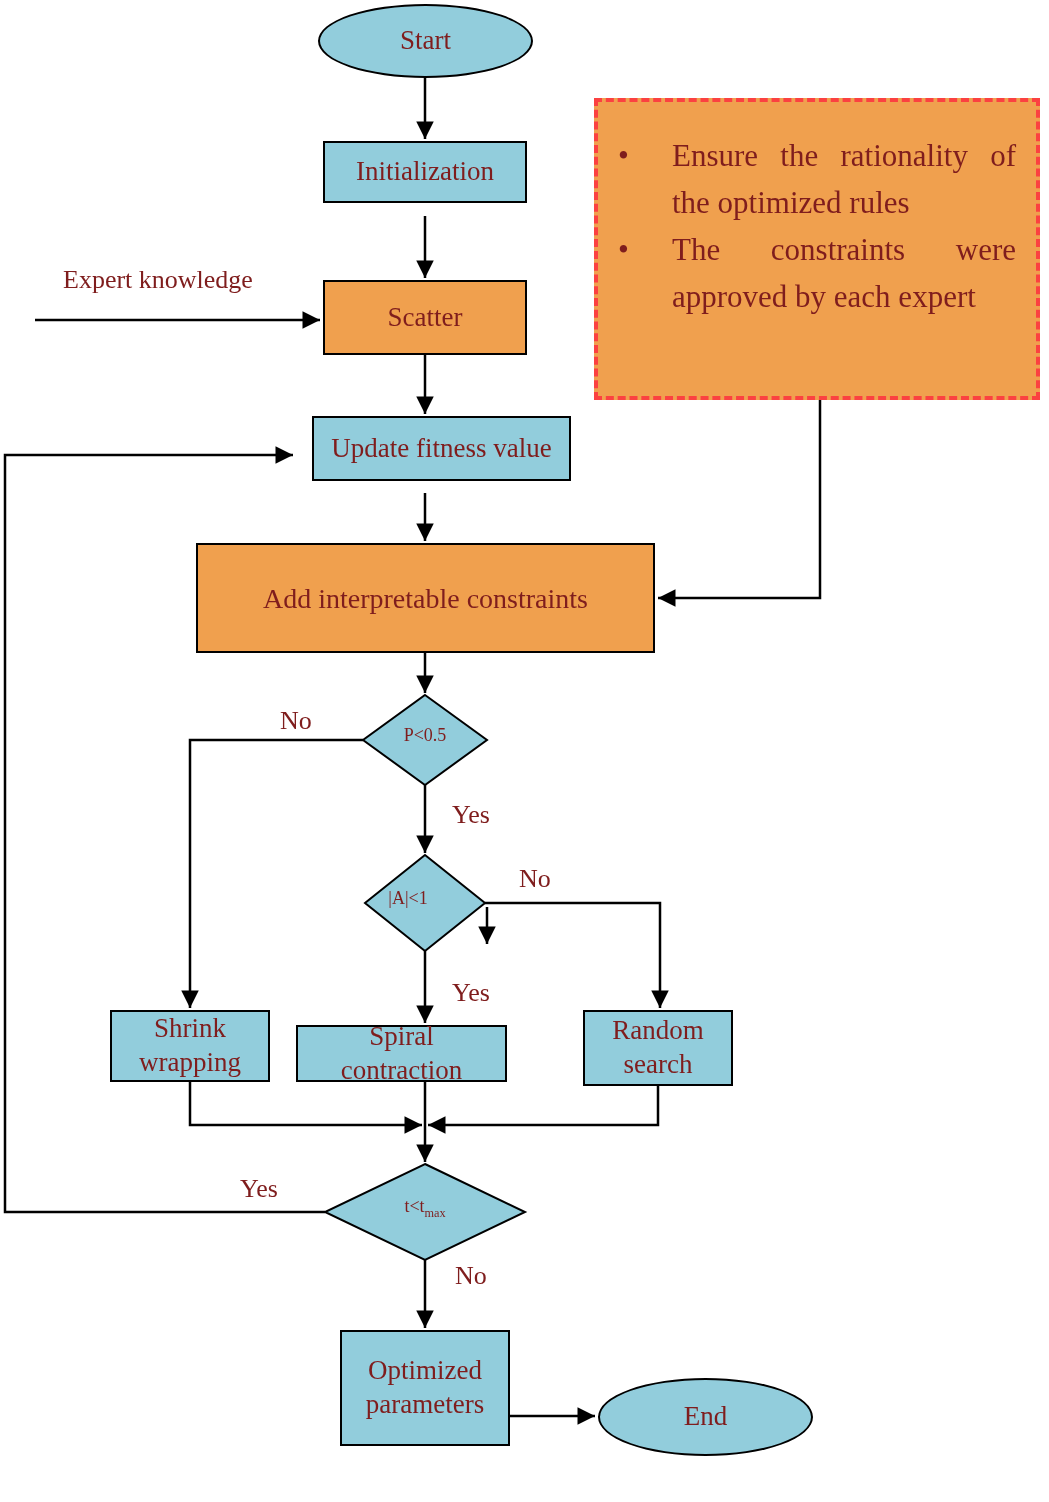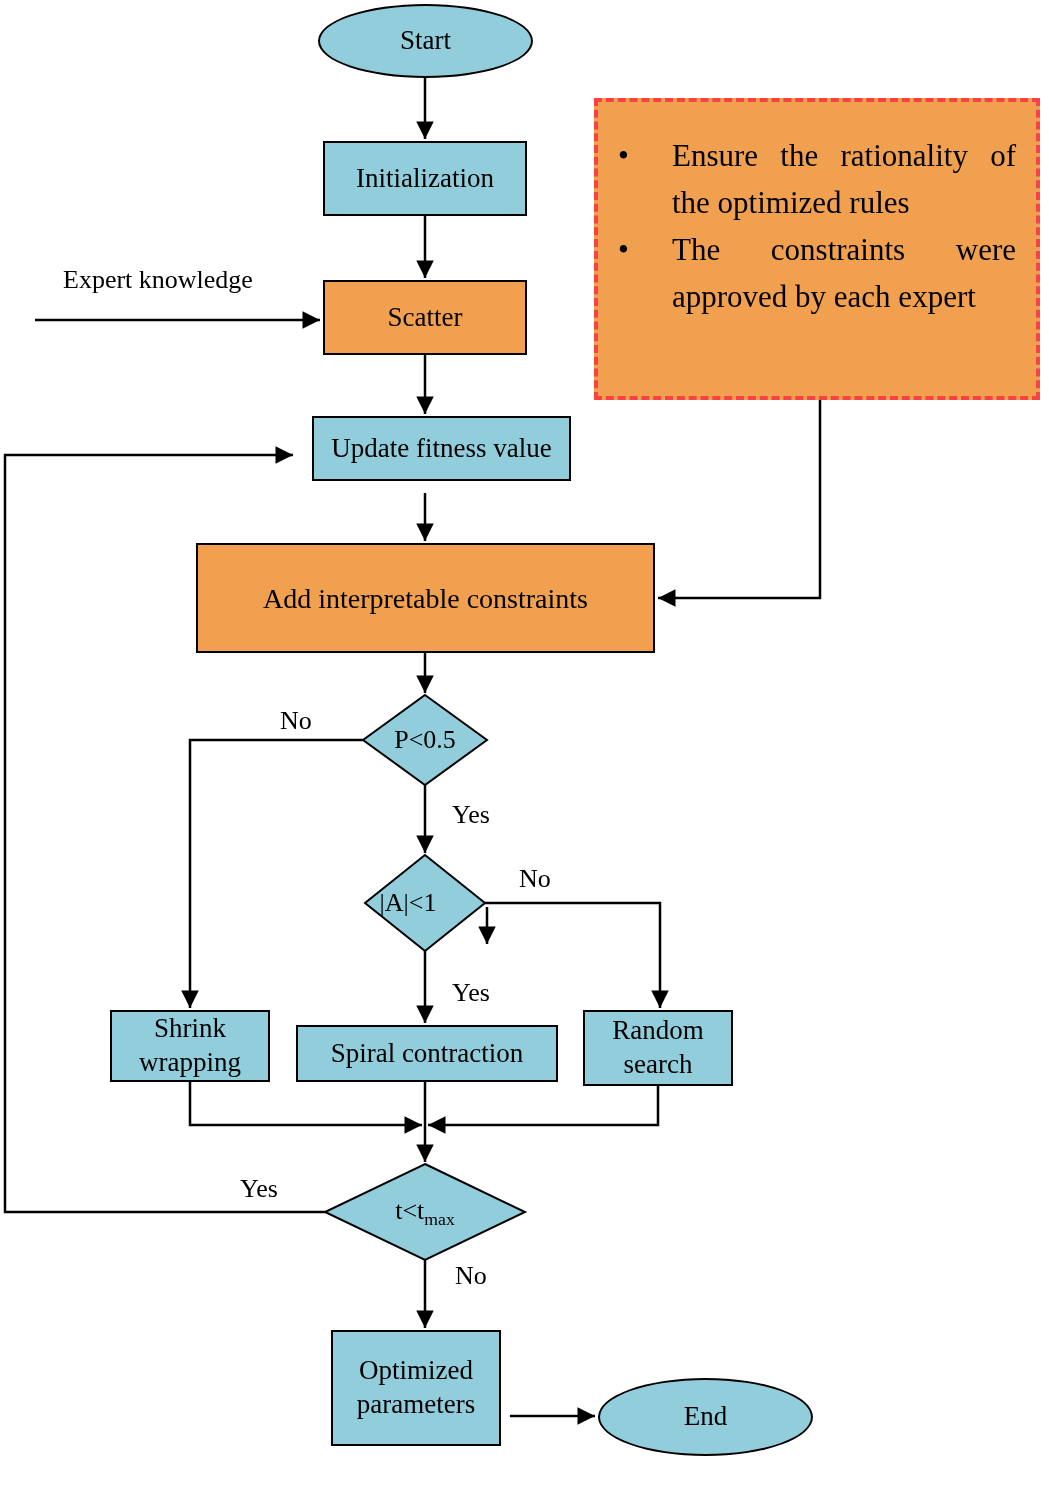--- a/index.html
+++ b/index.html
@@ -1,34 +1,34 @@
 <!DOCTYPE html>
 <html style="--node-blue: #92CDDC; --node-orange: #F0A04E; --note-fill: #F0A04E; --note-border: #FB4141; --line: #000000;"><head>
 <meta charset="utf-8">
 <style>
   * { margin:0; padding:0; box-sizing:border-box; }
   html,body { background:#ffffff; }
   .canvas {
     position:relative; width:1049px; height:1502px; background:#ffffff;
-    font-family:"Liberation Serif", serif; color:#000000; overflow:hidden;
+    font-family:"Liberation Serif", serif; color:#7f1d1d; overflow:hidden;
   }
   .wires { position:absolute; left:0; top:0; width:1049px; height:1502px; }
   .edge { fill:none; stroke:var(--line,#000); stroke-width:2.5; }
   .diamond { fill:var(--node-blue,#92CDDC); stroke:#000; stroke-width:2; }
   .node {
     position:absolute; border:2px solid #000;
     display:flex; align-items:center; justify-content:center;
     text-align:center; font-size:27px; line-height:1.25; padding:0 14px;
   }
   .blue { background:var(--node-blue,#92CDDC); }
   .orange { background:var(--node-orange,#F0A04E);justify-content:center; }
   .ellipse { border-radius:50%; }
   .big { font-size:28px; }
   .elabel { position:absolute; font-size:26px; white-space:nowrap; }
-  .dlabel { position:absolute; text-align:center; font-size:26px; }
+  .dlabel { position:absolute; text-align:center; font-size:18px; }
   .dlabel sub { font-size:68%; }
   .note {
     position:absolute; left:594px; top:98px; width:446px; height:302px;
     background:var(--note-fill,#F0A04E); border:4px dashed var(--note-border,#FB4141);
     padding:30px 16px 8px 12px; font-size:31px; line-height:1.52;
   }
   .note ul { list-style:none; }
   .note li { display:flex; }
   .note .bullet { flex:0 0 62px; padding-left:8px; }
   .note .btext { flex:1; text-align:justify; padding-right:4px; }
@@ -68,49 +68,49 @@
       <polygon class="diamond" points="425,695 487,740 425,785 363,740"></polygon>
       <polygon class="diamond" points="425,855 485,903 425,951 365,903"></polygon>
       <polygon class="diamond" points="425,1164 525,1212 425,1260 325,1212"></polygon>
     </g>
   </svg>
 
   <div class="node blue ellipse" style="left:318px;top:4px;width:215px;height:74px">
     <span>Start</span>
   </div>
 
-  <div class="node blue" style="left:323px;top:141px;width:204px;height:75px">
+  <div class="node blue" style="left:323px;top:141px;width:204px;height:62px">
     <span>Initialization</span>
   </div>
 
   <div class="node orange" style="left:323px;top:280px;width:204px;height:75px">
     <span>Scatter</span>
   </div>
 
   <div class="node blue" style="left:312px;top:416px;width:259px;height:65px">
     <span>Update fitness value</span>
   </div>
 
   <div class="node blue" style="left:110px;top:1010px;width:160px;height:72px">
     <span>Shrink wrapping</span>
   </div>
 
   <div class="node orange big" style="left:196px;top:543px;width:459px;height:110px">
     <span>Add interpretable constraints</span>
   </div>
 
-  <div class="node blue" style="left:296px;top:1025px;width:262px;height:57px">
+  <div class="node blue" style="left:296px;top:1025px;width:211px;height:57px">
     <span>Spiral contraction</span>
   </div>
 
   <div class="node blue" style="left:583px;top:1010px;width:150px;height:76px">
     <span>Random search</span>
   </div>
 
-  <div class="node blue" style="left:331px;top:1330px;width:170px;height:116px">
+  <div class="node blue" style="left:340px;top:1330px;width:170px;height:116px">
     <span>Optimized parameters</span>
   </div>
 
   <div class="node blue ellipse" style="left:598px;top:1378px;width:215px;height:78px">
     <span>End</span>
   </div>
 
   <div class="dlabel" style="left:363px;top:725px;width:124px">P&lt;0.5</div>
   <div class="dlabel" style="left:348px;top:888px;width:120px">|A|&lt;1</div>
   <div class="dlabel" style="left:325px;top:1196px;width:200px"><span>t&lt;t</span><sub>max</sub></div>

